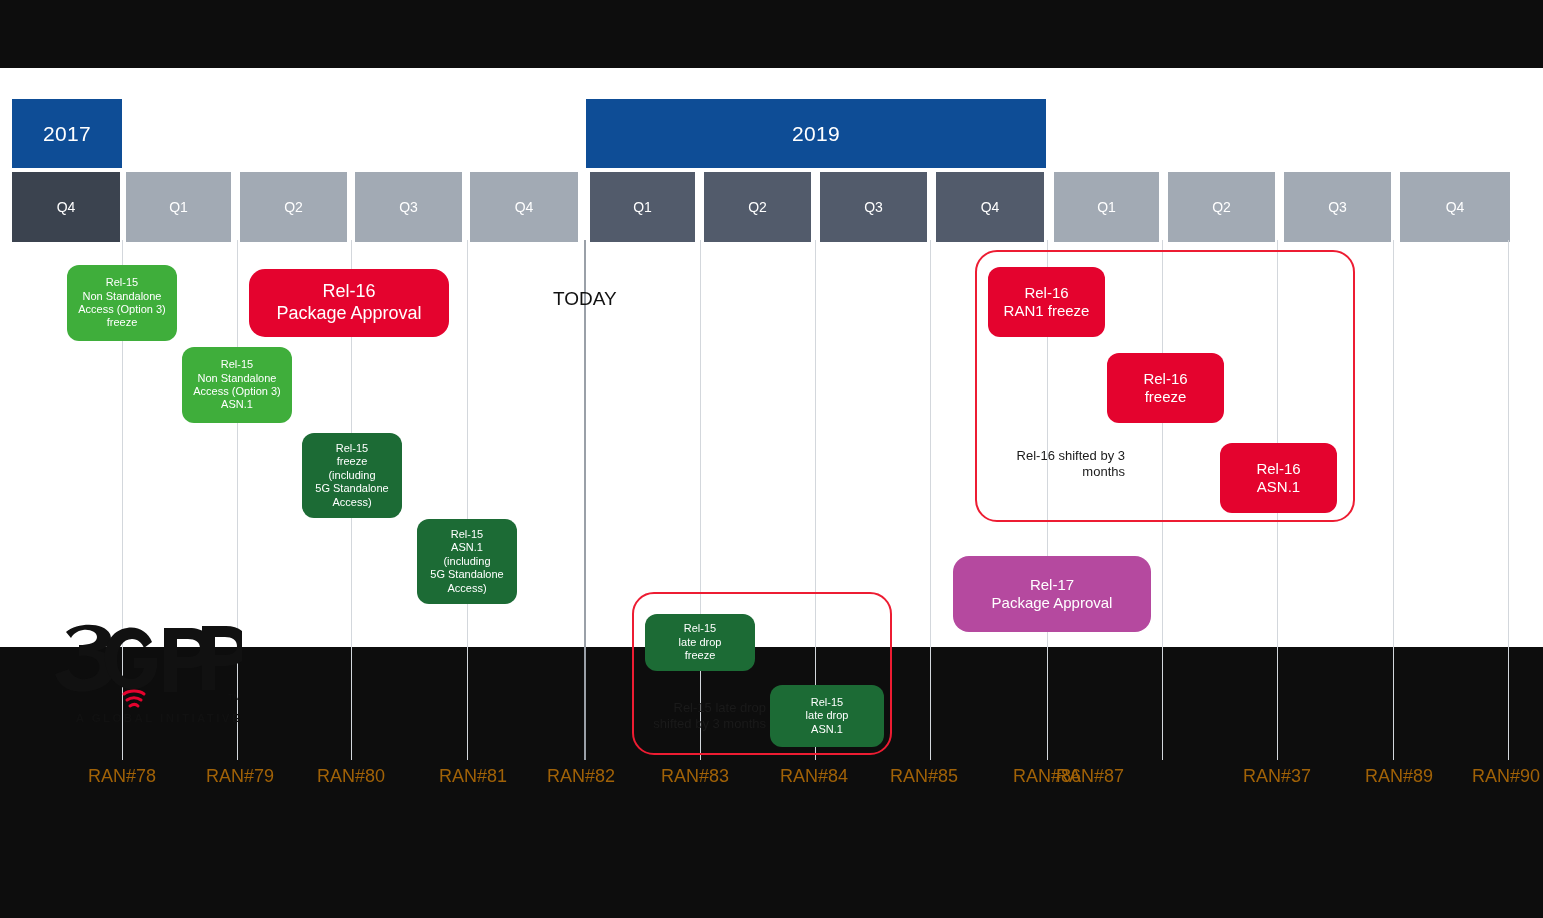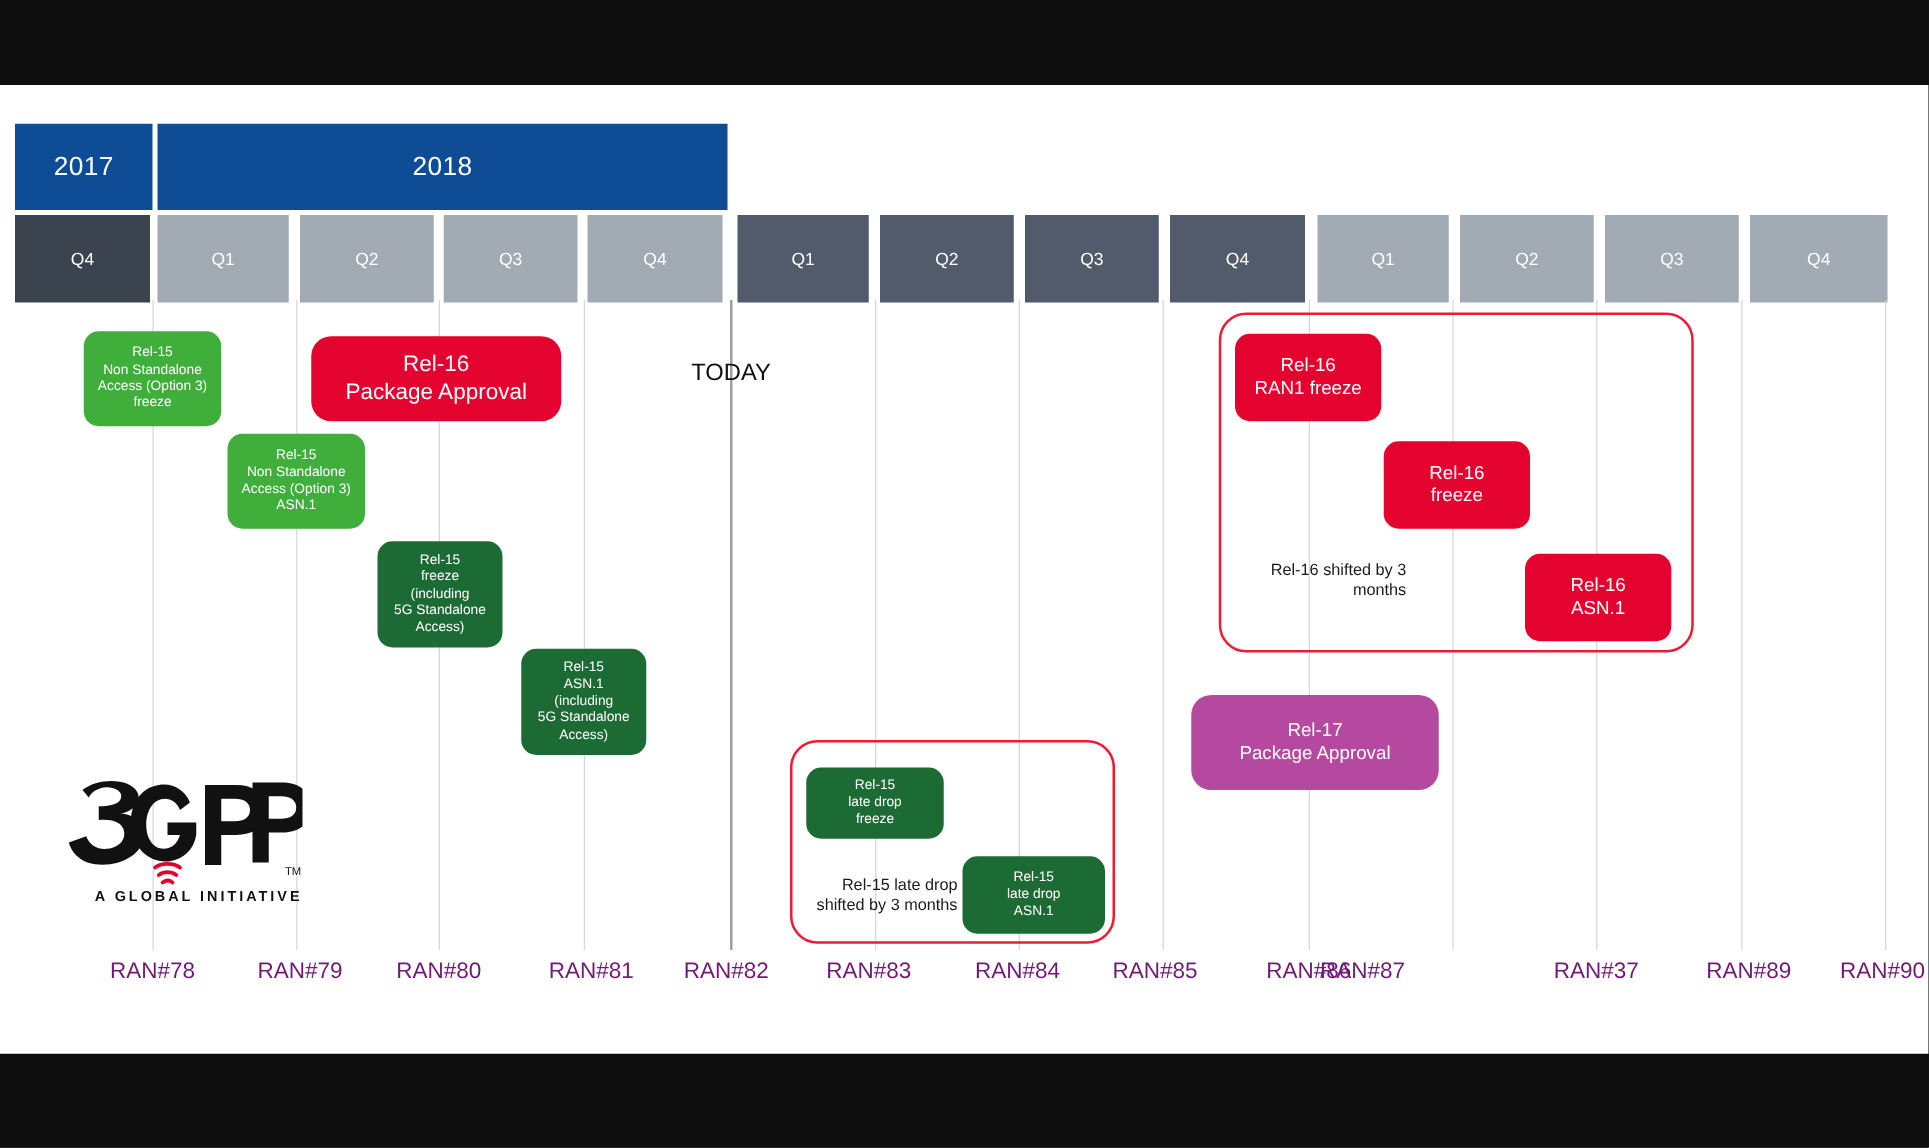--- a/index.html
+++ b/index.html
@@ -1,38 +1,38 @@
 <!DOCTYPE html>
 <html><head>
 <meta charset="utf-8">
 <style>
   html,body{margin:0;padding:0;background:#0d0d0d;}
   body{font-family:"Liberation Sans",sans-serif;}
   .stage{position:relative;width:1543px;height:918px;background:#0d0d0d;overflow:hidden;}
   .band{position:absolute;left:0;width:1543px;background:#0d0d0d;}
   .band.top{top:0;height:68px;}
   .band.bottom{top:843px;height:75px;}
-  .canvas{position:absolute;left:0;top:68px;width:1543px;height:775px;background:#ffffff;}
+  .canvas{position:absolute;left:0;top:68px;width:1543px;height:579px;background:#ffffff;}
 
   
   .year{position:absolute;top:31px;height:69px;background:#0E4D96;color:#fff;
         display:flex;align-items:center;justify-content:center;font-size:21px;letter-spacing:.3px;}
   
   .qtr{position:absolute;top:104px;height:70px;color:#fff;
        display:flex;align-items:center;justify-content:center;font-size:14px;}
   .qtr.dark{background:#3B434F;}
   .qtr.mid{background:#525B6B;}
   .qtr.light{background:#A2AAB4;}
 
   
   .grid{position:absolute;top:172px;width:1px;height:520px;background:#d3d7dc;}
   .grid.today{background:#9aa0a8;width:1.5px;}
 
   
-  .ran{position:absolute;top:698px;color:#701a75;font-size:18px;text-align:right;
+  .ran{position:absolute;top:698px;color:#a16207;font-size:18px;text-align:right;
        transform:translateX(-50%);white-space:nowrap;}
 
   
   .box{position:absolute;border-radius:12px;color:#fff;display:flex;flex-direction:column;
        align-items:center;justify-content:center;text-align:center;line-height:1.22;
        box-sizing:border-box;padding:4px 6px;}
   .box span{display:block;}
   .box.green-l{background:#3FAE3B;}
   .box.green-d{background:#1C6B35;}
   .box.red{background:#E4032E;}
@@ -57,22 +57,22 @@
 <div class="stage">
 
   <div class="band top"></div>
   <div class="band bottom"></div>
 
   <div class="canvas">
 
     <div class="year" style="left:12px;width:110px;">
       <span>2017</span>
     </div>
-    <div class="year" style="left:126px;width:456px;">
-      <span>2018</span>
+    <div class="year" style="left:586px;width:460px;">
+      <span>2019</span>
     </div>
 
     <div class="qtr dark" style="left:12px;width:108px;">
       <span>Q4</span>
       </div>
     <div class="qtr light" style="left:126px;width:105px;">
       <span>Q1</span>
       </div>
     <div class="qtr light" style="left:240px;width:107px;">
       <span>Q2</span>

